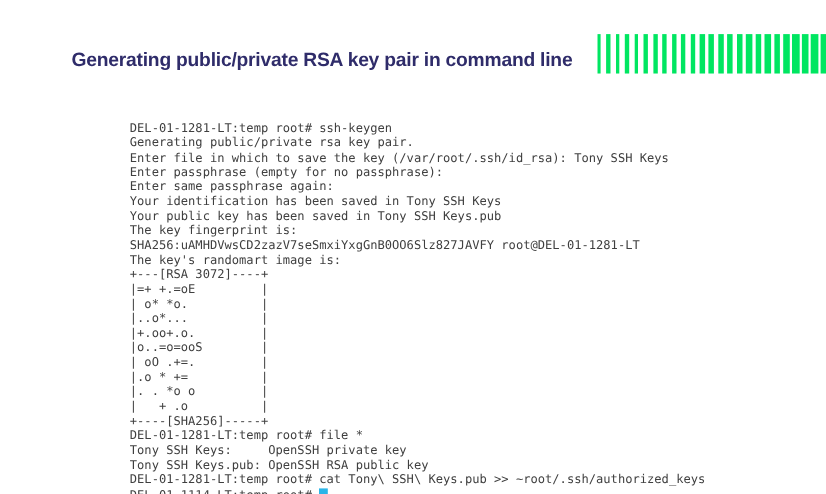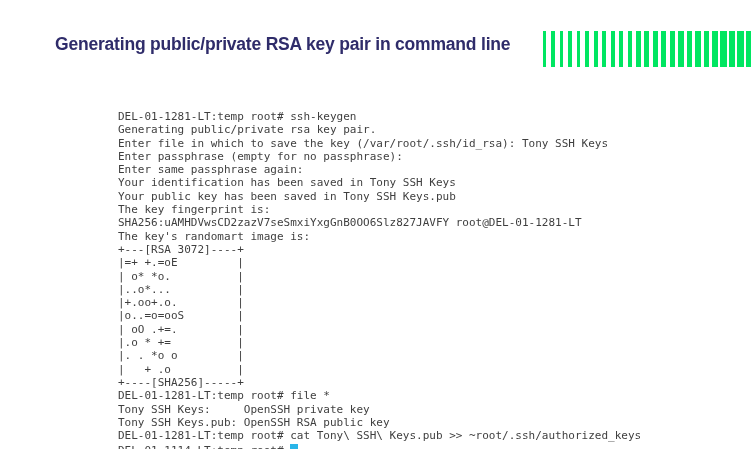--- a/index.html
+++ b/index.html
@@ -8,21 +8,21 @@
     width: 751px;
     height: 449px;
     background: #ffffff;
     overflow: hidden;
     font-family: "Liberation Sans", sans-serif;
   }
   .title {
     position: absolute;
     left: 55px;
     top: 34px;
-    margin: 0;
+    margin: 10px;
     font-size: 17.5px;
     font-weight: 600;
     letter-spacing: -0.2px;
     color: #2f2c6a;
     white-space: nowrap;
     font-family: "Liberation Sans", sans-serif;
   }
   .bars {
     position: absolute;
     left: 543px;

